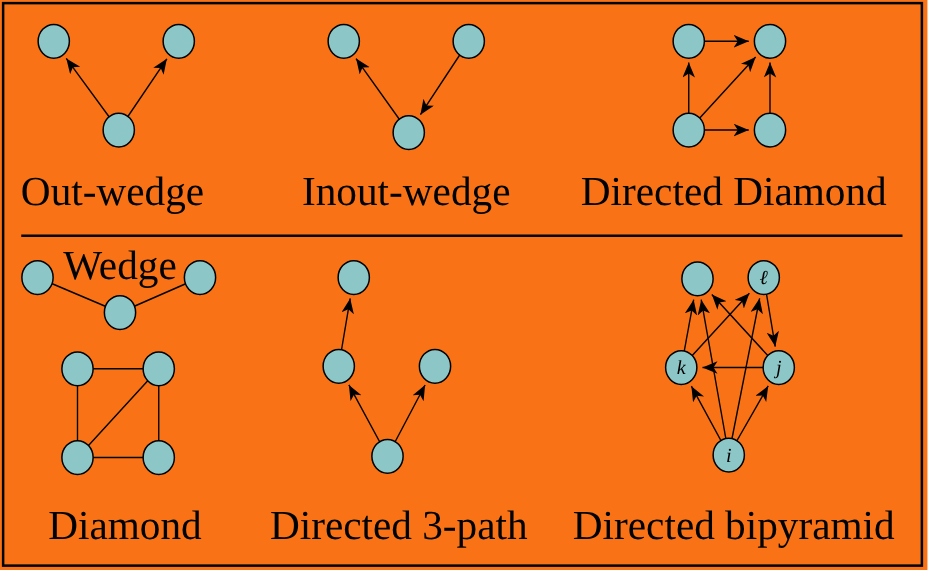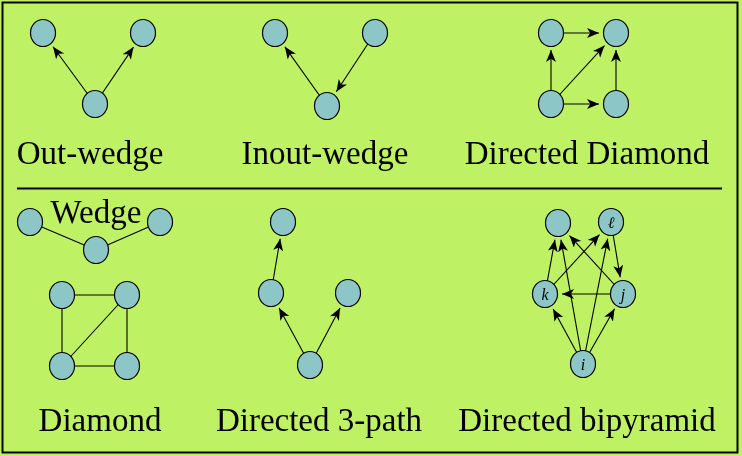--- a/index.html
+++ b/index.html
@@ -1,16 +1,16 @@
 <!DOCTYPE html>
 <html><head>
 <meta charset="utf-8">
 <style>
   html,body{margin:0;padding:0;background:#ffffff;}
-  .page{width:742px;height:456px;position:relative;background:#bef264;overflow:hidden;}
+  .page{width:742px;height:456px;position:relative;background:#f97316;overflow:hidden;}
   svg{display:block;}
   .motif-label{
     font-family:"Liberation Serif","DejaVu Serif",serif;
     font-size:33px; fill:#000000;
   }
   .node-label{
     font-family:"Liberation Serif","DejaVu Serif",serif;
     font-size:16px; font-style:italic; fill:#000000;
   }
 </style>

